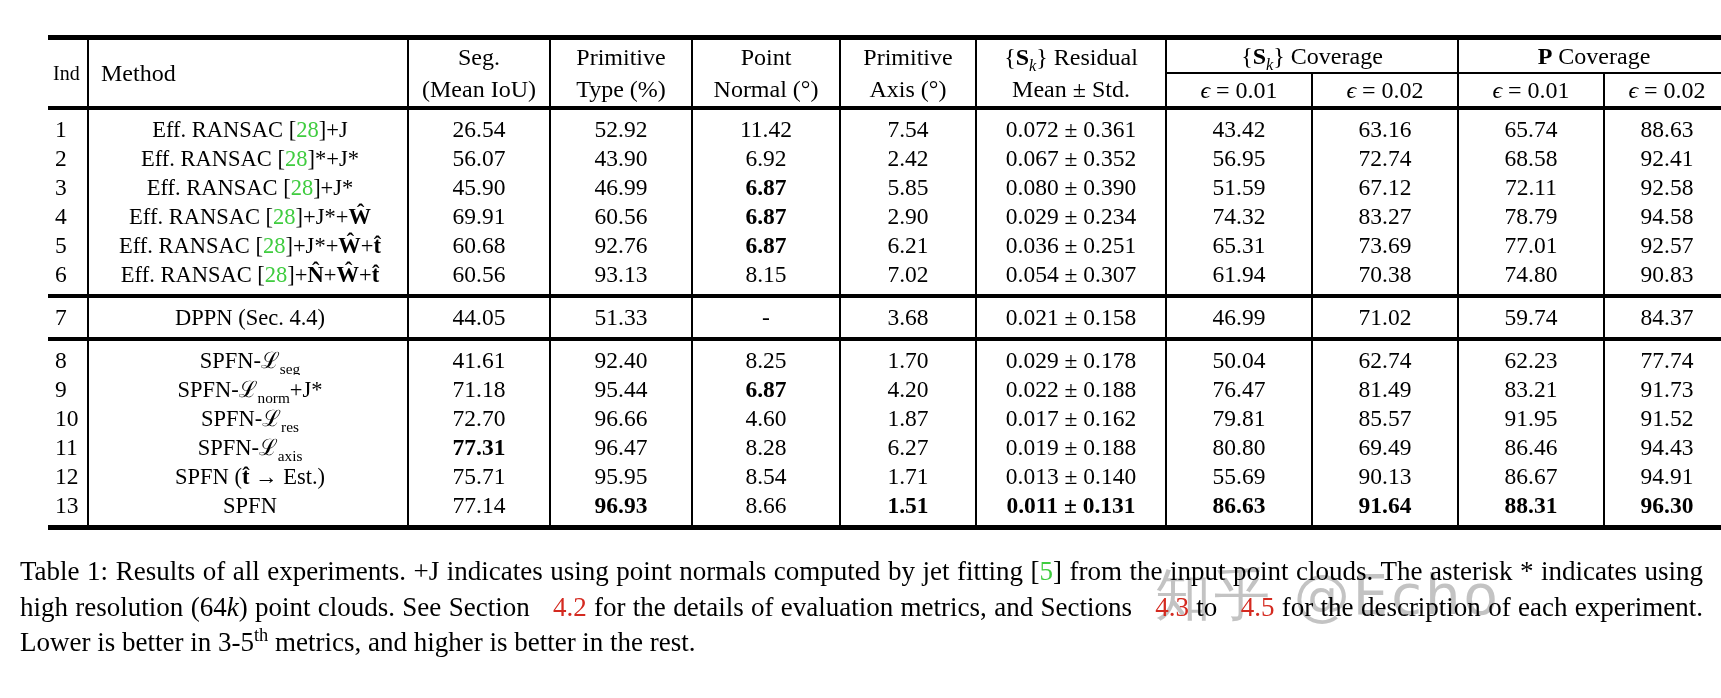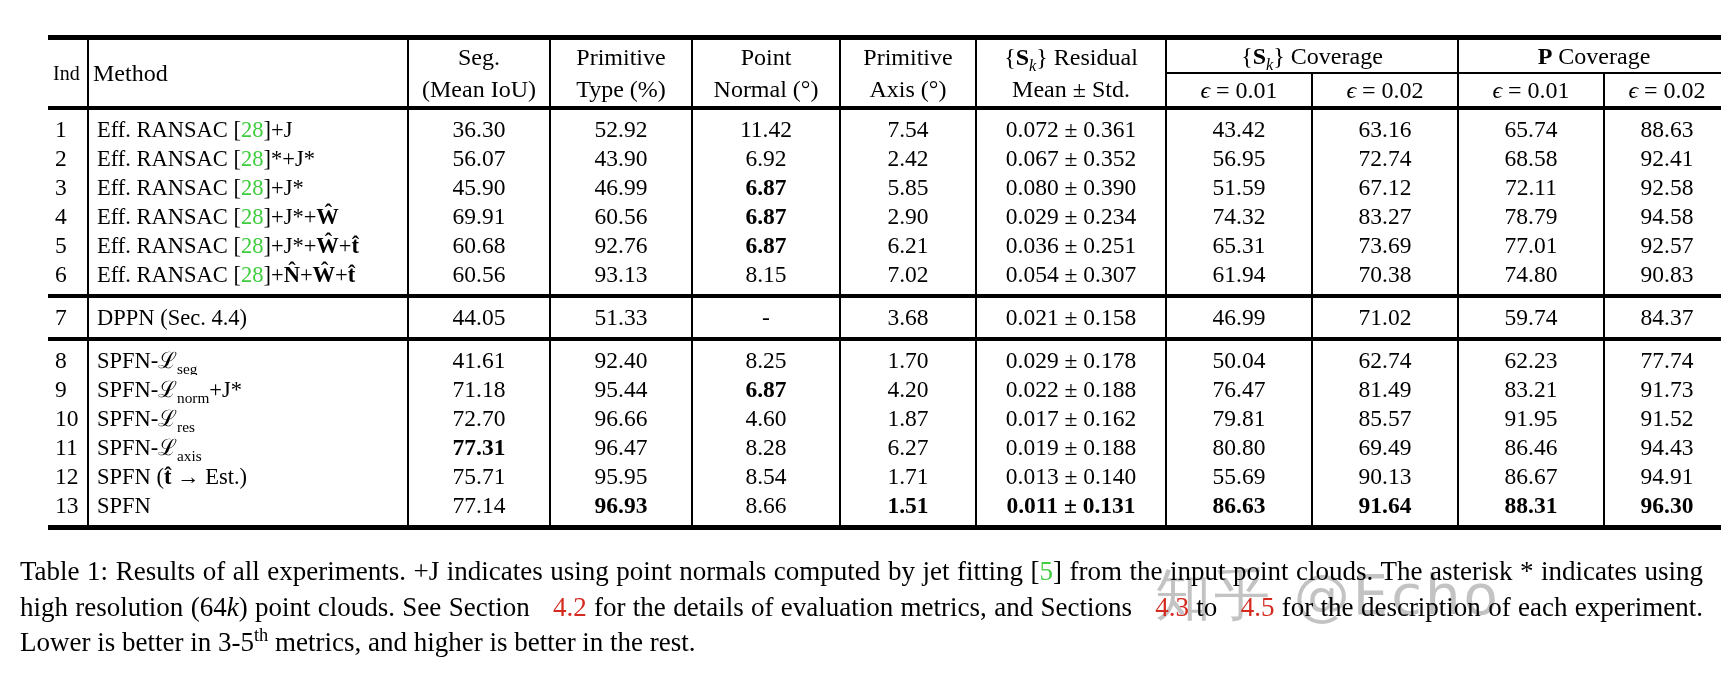--- a/index.html
+++ b/index.html
@@ -22,26 +22,26 @@
     line-height:29px;
     overflow:hidden;
     white-space:nowrap;
   }
   .first{border-left:none !important;}
   thead th{font-size:24px;line-height:32px;vertical-align:middle;}
   th.span2{border-bottom:4px solid #000;}
   th.sub-th{border-bottom:4px solid #000;}
   th.group-th{border-bottom:2px solid #000;}
   th.th-ind{font-size:20px;text-align:left;padding-left:5px;vertical-align:middle;}
-  th.th-method{text-align:left;padding-left:4px;}
+  th.th-method{text-align:left;padding-left:12px;}
   tbody.sep > tr:first-child > td{border-top:4px solid #000;}
   tbody > tr:first-child > td{padding-top:5px;}
   tbody > tr:last-child > td{padding-bottom:5px;}
   td.c-ind{text-align:left;padding-left:7px;}
-  td.c-method{text-align:left;padding-left:8px;font-size:22.5px;}
+  td.c-method{text-align:center;padding-left:8px;font-size:22.5px;}
   .bold{font-weight:bold;}
   .it{font-style:italic;}
   .ref-green{color:#3fcc3f;}
   .ref-red{color:#d42a20;margin-left:16px;}
   sub{font-size:68%;line-height:0;}
   sup{font-size:68%;line-height:0;}
   sub.it{font-style:italic;}
   .caption{
     position:absolute;left:20px;top:554px;width:1683px;
     font-size:27px;line-height:35.5px;text-align:justify;
@@ -89,21 +89,21 @@
         <th class="sub-th"><span class="it">ϵ</span><span> = 0.01</span></th>
         <th class="sub-th"><span class="it">ϵ</span><span> = 0.02</span></th>
         <th class="sub-th"><span class="it">ϵ</span><span> = 0.01</span></th>
         <th class="sub-th"><span class="it">ϵ</span><span> = 0.02</span></th>
       </tr>
     </thead>
     <tbody>
         <tr>
           <td class="c-ind first">1</td>
           <td class="c-method"><span>Eff. RANSAC [</span><span class="ref-green">28</span><span>]+J</span></td>
-          <td>36.30</td>
+          <td>26.54</td>
           <td>52.92</td>
           <td>11.42</td>
           <td>7.54</td>
           <td>0.072 ± 0.361</td>
           <td>43.42</td>
           <td>63.16</td>
           <td>65.74</td>
           <td>88.63</td>
         </tr>
         <tr>

